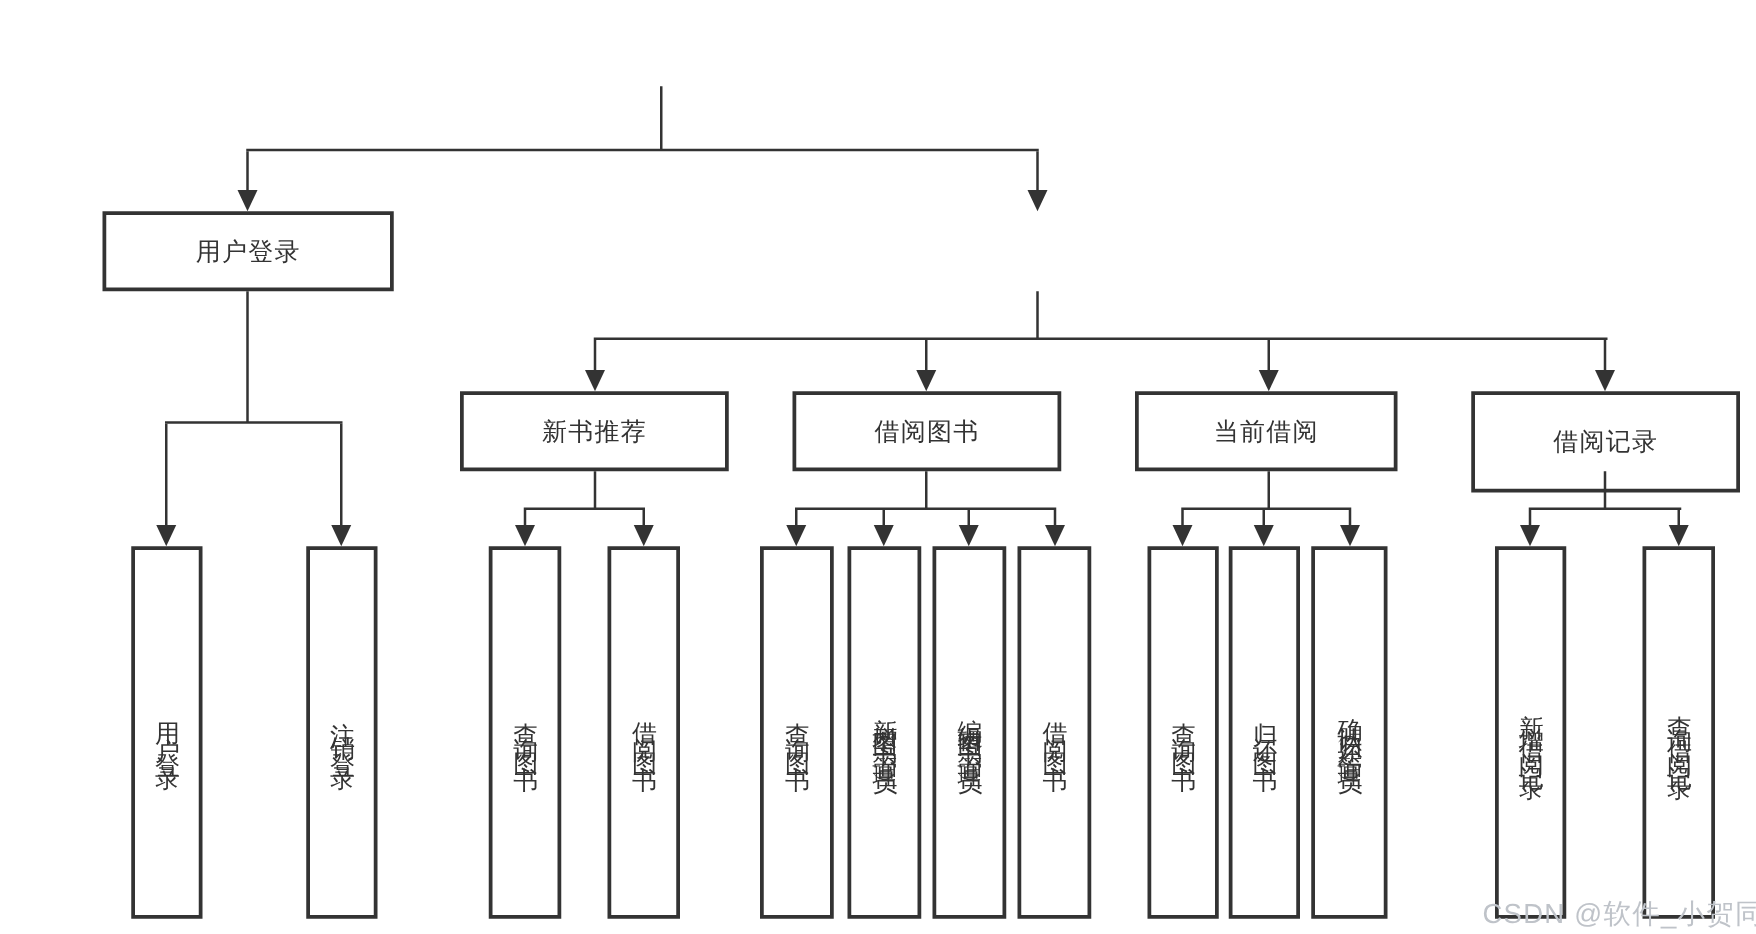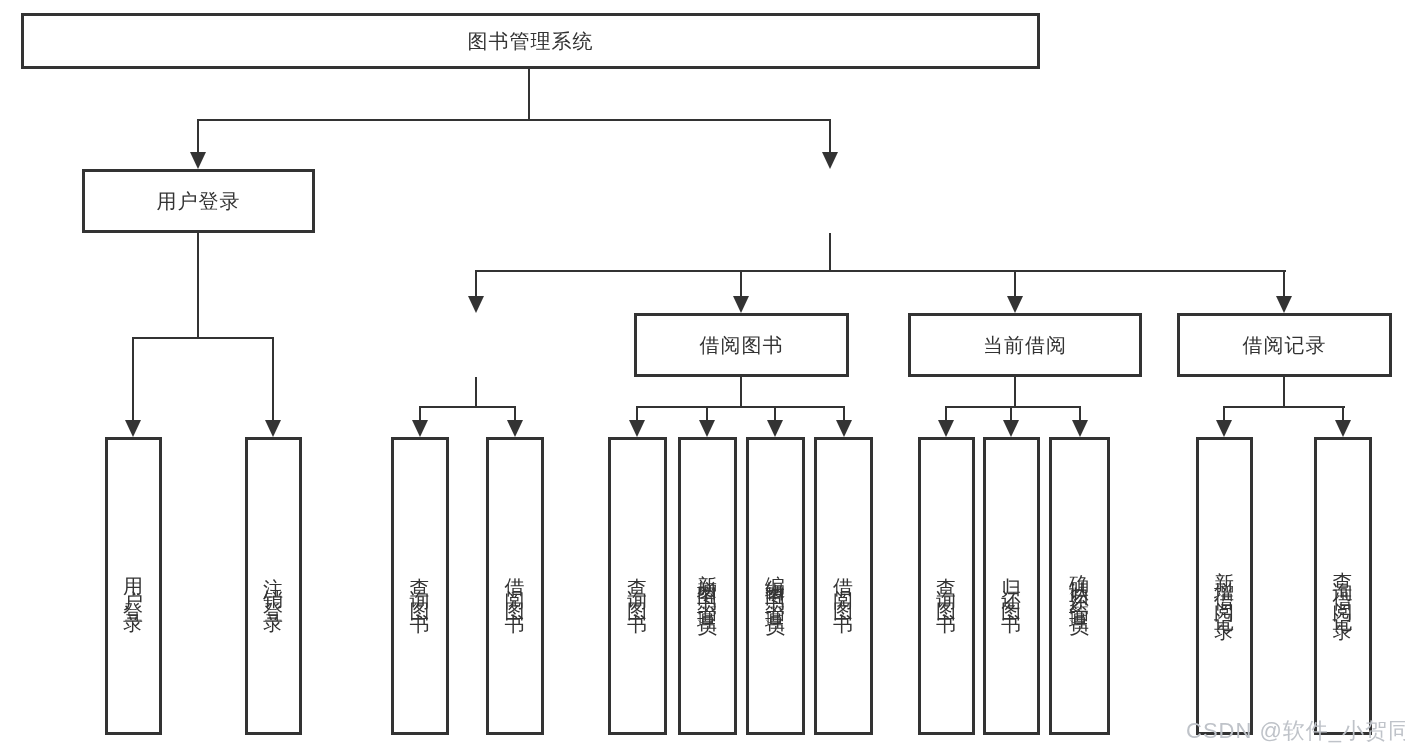--- a/index.html
+++ b/index.html
@@ -54,23 +54,20 @@
     letter-spacing:1px;
     white-space:nowrap;
     z-index:5;
   }
 </style>
 </head>
 <body>
 
 <div class="stage">
 
-  <div class="box" style="left:21px;top:13px;width:1019px;height:56px">
-    <span class="hlabel">图书管理系统</span>
-  </div>
 
   <div class="ln" style="left:528px;top:69px;width:2px;height:51px"></div>
   <div class="ln" style="left:197px;top:119px;width:634px;height:2px"></div>
   <div class="ln" style="left:197px;top:121px;width:2px;height:32px"></div>
   <div class="arr" style="left:190px;top:152px"></div>
   <div class="ln" style="left:829px;top:121px;width:2px;height:32px"></div>
   <div class="arr" style="left:822px;top:152px"></div>
 
   <div class="box" style="left:82px;top:169px;width:233px;height:64px">
     <span class="hlabel">用户登录</span>
@@ -87,27 +84,30 @@
   <div class="ln" style="left:475px;top:270px;width:811px;height:2px"></div>
   <div class="ln" style="left:475px;top:272px;width:2px;height:25px"></div>
   <div class="arr" style="left:468px;top:296px"></div>
   <div class="ln" style="left:740px;top:272px;width:2px;height:25px"></div>
   <div class="arr" style="left:733px;top:296px"></div>
   <div class="ln" style="left:1014px;top:272px;width:2px;height:25px"></div>
   <div class="arr" style="left:1007px;top:296px"></div>
   <div class="ln" style="left:1283px;top:272px;width:2px;height:25px"></div>
   <div class="arr" style="left:1276px;top:296px"></div>
 
+  <div class="box" style="left:368px;top:313px;width:215px;height:64px">
+    <span class="hlabel">新书推荐</span>
+  </div>
   <div class="box" style="left:634px;top:313px;width:215px;height:64px">
     <span class="hlabel">借阅图书</span>
   </div>
-  <div class="box" style="left:908px;top:313px;width:234px;height:64px">
+  <div class="box" style="left:908px;top:313px;width:210px;height:64px">
     <span class="hlabel">当前借阅</span>
   </div>
-  <div class="box" style="left:1177px;top:313px;width:215px;height:64px">
+  <div class="box" style="left:1177px;top:313px;width:215px;height:81px">
     <span class="hlabel">借阅记录</span>
   </div>
 
   <div class="ln" style="left:475px;top:377px;width:2px;height:30px"></div>
   <div class="ln" style="left:419px;top:406px;width:97px;height:2px"></div>
   <div class="ln" style="left:419px;top:408px;width:2px;height:13px"></div>
   <div class="arr" style="left:412px;top:420px"></div>
   <div class="ln" style="left:514px;top:408px;width:2px;height:13px"></div>
   <div class="arr" style="left:507px;top:420px"></div>
 

